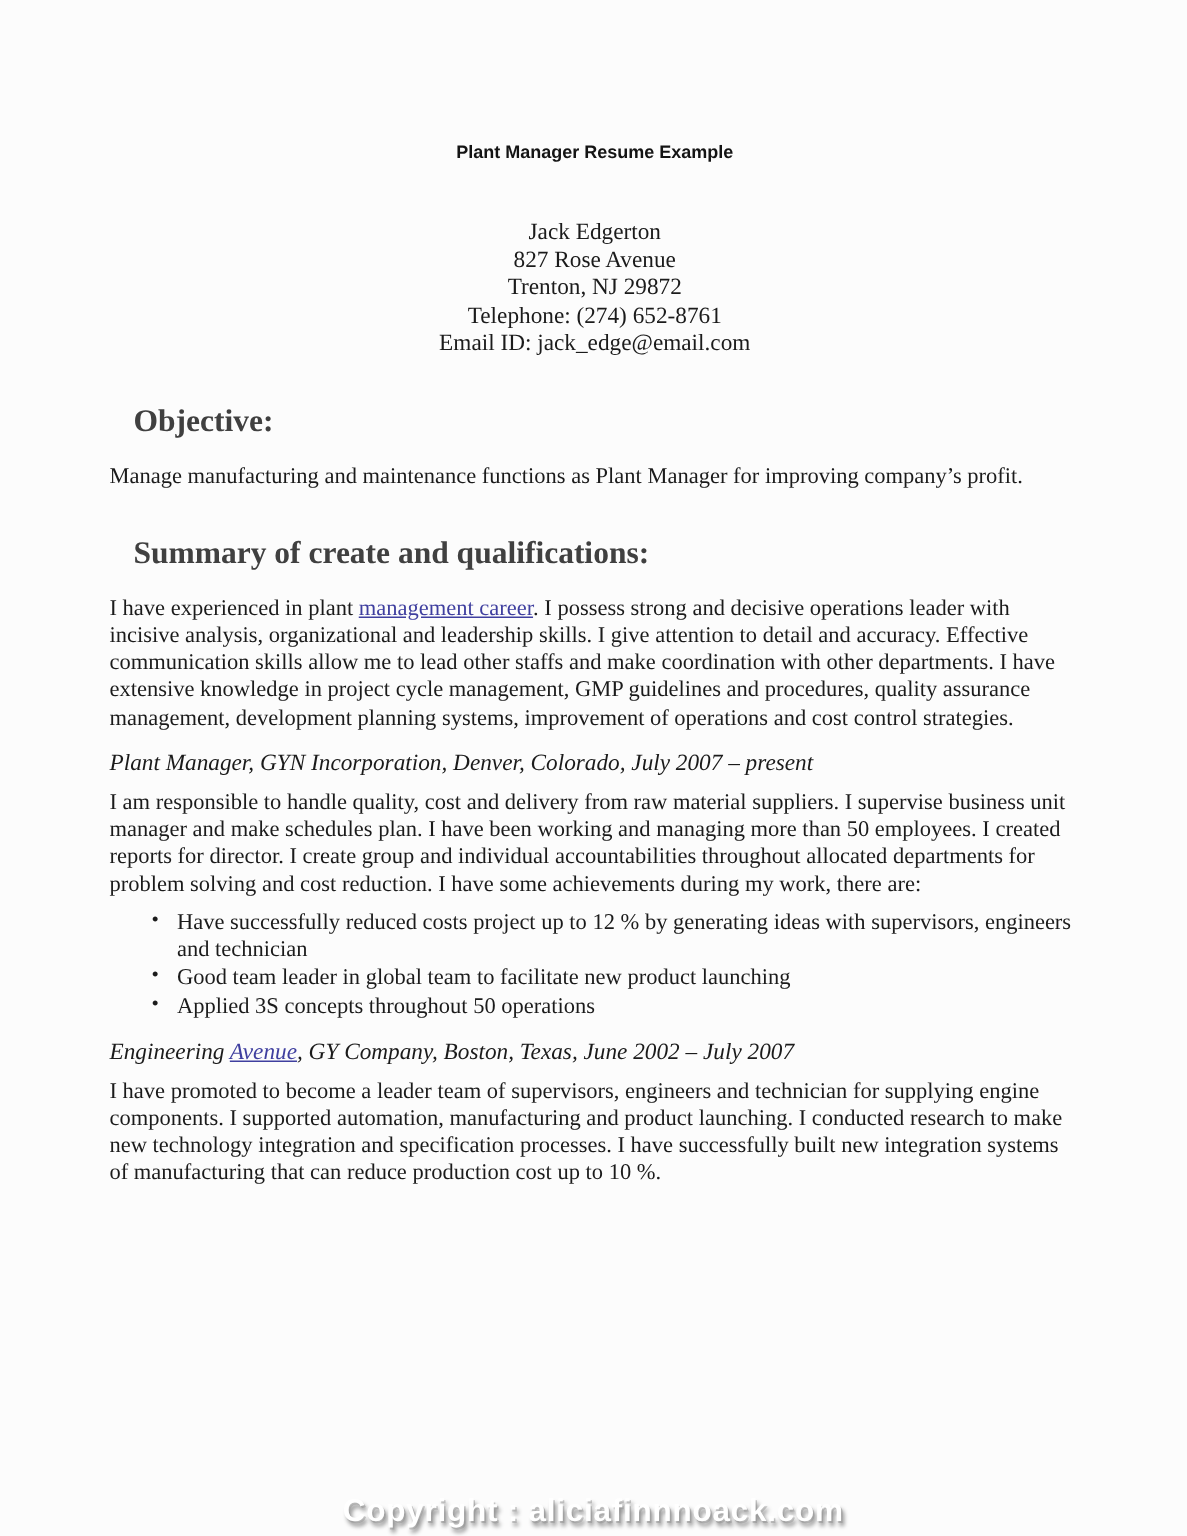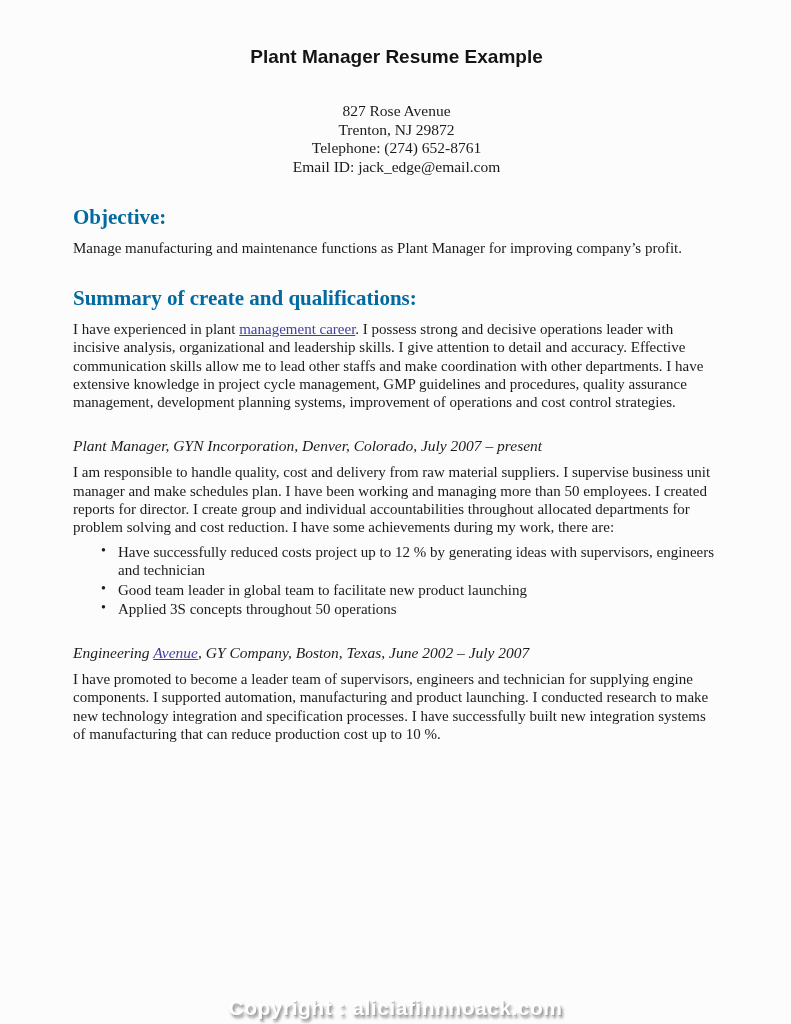--- a/index.html
+++ b/index.html
@@ -13,53 +13,53 @@
     color: var(--text, #1b1b1b);
   }
   .page {
     position: relative;
     width: 791px;
     height: 1024px;
     padding: 0 71px 0 73px;
   }
   .doc-title {
     margin: 0;
-    padding-top: 46px;
+    padding-top: 90px;
     text-align: center;
     font-family: "Liberation Sans", sans-serif;
-    font-size: 19px;
+    font-size: 12px;
     font-weight: bold;
     line-height: 22px;
     color: #141414;
   }
   .contact {
     margin-top: 34px;
     text-align: center;
     font-size: 15.5px;
     line-height: 18.5px;
   }
   h2 {
     font-family: "Liberation Serif", serif;
     font-size: 21px;
     font-weight: bold;
     line-height: 25px;
-    margin: 0;
-    color: #0369a1;
+    margin: 16px;
+    color: #404040;
   }
   .h-objective   { margin-top: 29px; }
   .h-summary     { margin-top: 29px; }
   .h-experience  { margin-top: 26px; }
   p {
     margin: 0;
     font-size: 15px;
     line-height: 18.2px;
   }
   .after-heading { margin-top: 9px; }
   .job-title {
-    margin-top: 26px;
+    margin-top: 12px;
     font-style: italic;
     font-size: 15.5px;
   }
   .job-body { margin-top: 8px; }
   a.doc-link {
     color: var(--link, #3f3f9f);
     text-decoration: underline;
     cursor: pointer;
   }
   ul.achievements {
@@ -96,20 +96,21 @@
   }
 </style>
 </head>
 <body>
 
 <div class="page">
 
   <h1 class="doc-title">Plant Manager Resume Example</h1>
 
   <div class="contact">
+    <div>Jack Edgerton</div>
     <div>827 Rose Avenue</div>
     <div>Trenton, NJ 29872</div>
     <div>Telephone: (274) 652-8761</div>
     <div>Email ID: jack_edge@email.com</div>
   </div>
 
   <h2 class="h-objective">Objective:</h2>
   <p class="after-heading">Manage manufacturing and maintenance functions as Plant Manager for improving company’s profit.</p>
 
   <h2 class="h-summary">Summary of create and qualifications:</h2>

